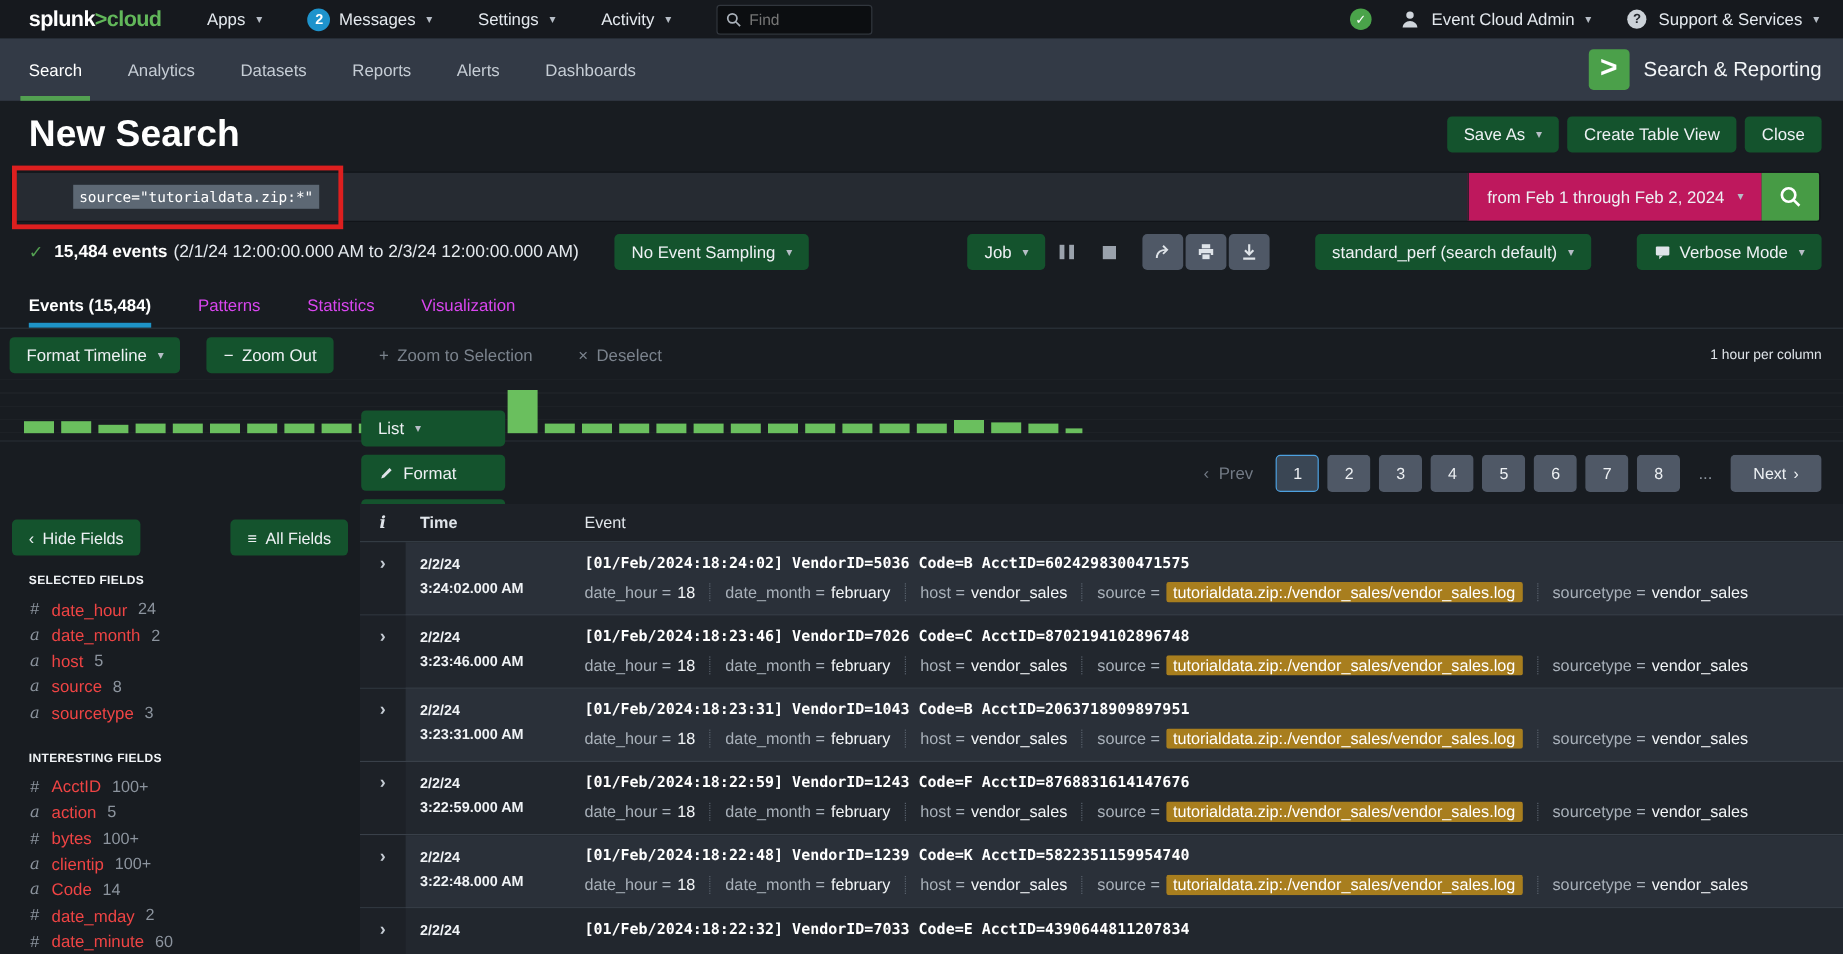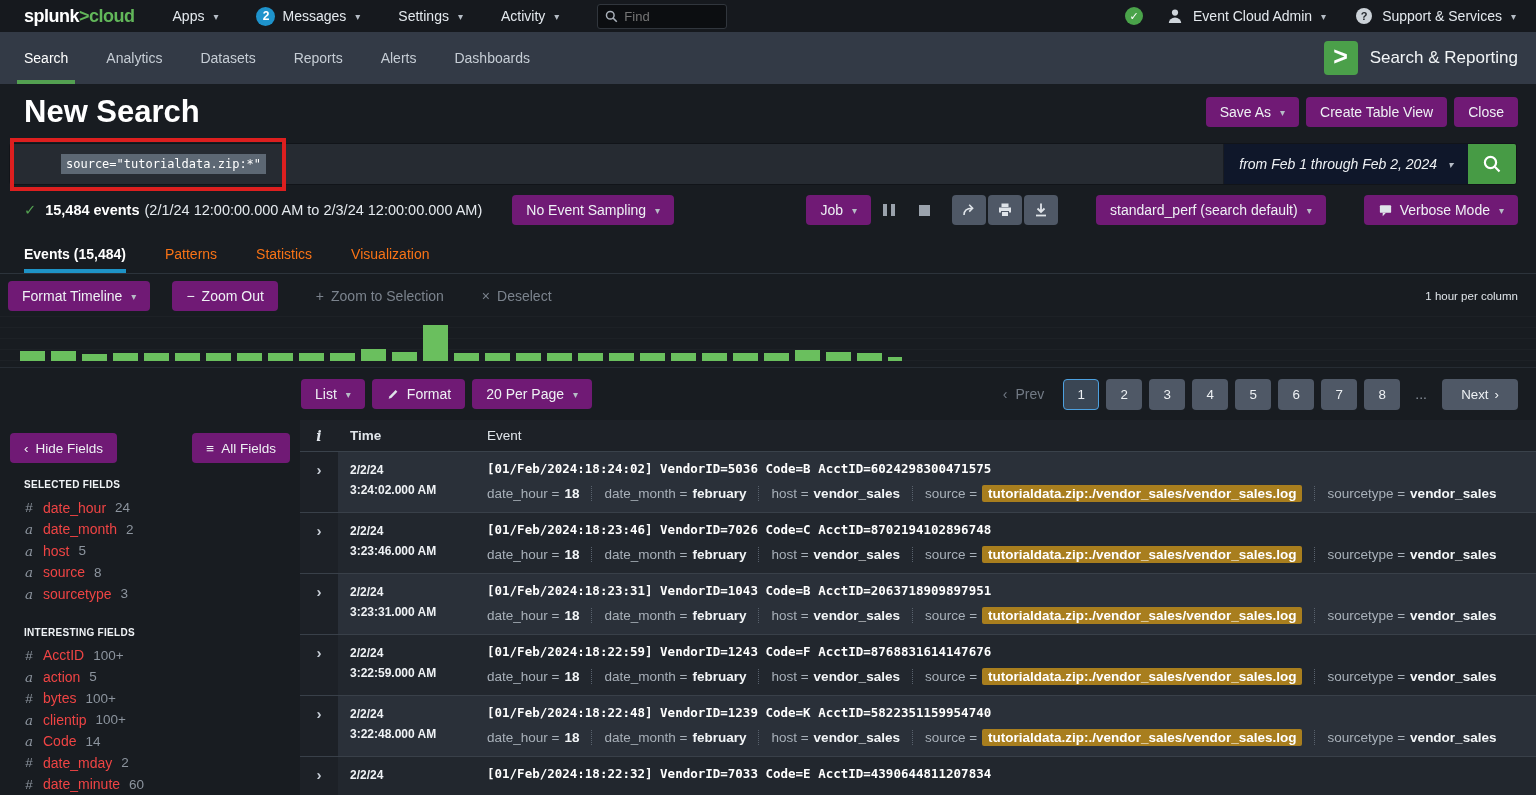--- a/index.html
+++ b/index.html
@@ -49,33 +49,33 @@
   .app-logo { width:34px; height:34px; background:#4ba04a; border-radius:4px; color:#fff;
               font-weight:bold; font-size:25px; line-height:1; display:flex; align-items:center;
               justify-content:center; padding-bottom:3px; }
   .app-name { font-size:17px; color:#f2f5f7; }
 
   
   .page-head { height:56px; display:flex; align-items:center;
                padding:0 18px 0 24px; flex:none; }
   .page-title { font-size:31px; font-weight:600; color:#fff; }
   .ph-buttons { margin-left:auto; display:flex; gap:7px; }
-  .btn { background:#701a75; color:#eef1f4; border:none; border-radius:4px; height:30px;
+  .btn { background:#14532d; color:#eef1f4; border:none; border-radius:4px; height:30px;
          padding:0 14px; font-size:14px; display:inline-flex; align-items:center; gap:7px; }
 
   
   .search-row { height:48px; padding:0 19px 0 9px; display:flex; align-items:center;
                 position:relative; flex:none; }
   .search-bar { flex:1; height:42px; background:#262b32; border:1px solid #111419;
                 border-radius:3px; display:flex; align-items:stretch; overflow:hidden; }
   .query-area { flex:1; display:flex; align-items:center; padding-left:51px; cursor:text; }
   .query { font-family:"DejaVu Sans Mono", monospace; font-size:12px; color:#fff;
            background:#5d6874; padding:3px 5px; }
-  .time-range { background:#0f172a; display:flex; align-items:center; gap:9px; padding:0 15px;
-                border-left:1px solid #181c22; cursor:pointer; color:#eef1f4;font-style:italic; }
+  .time-range { background:#be185d; display:flex; align-items:center; gap:9px; padding:0 15px;
+                border-left:1px solid #181c22; cursor:pointer; color:#eef1f4; }
   .search-btn { width:48px; background:#479b45; border:none; display:flex; align-items:center;
                 justify-content:center; }
   .red-box { position:absolute; left:10px; top:-2px; width:276px; height:53px;
              border:4px solid #dd1f1f; pointer-events:none; z-index:5; }
 
   
   .status-row { height:44px; display:flex; align-items:center; padding:0 18px 0 24px;
                 font-size:14.5px; flex:none; }
   .check { color:#53a051; margin-right:9px; }
   .ev-bold { font-weight:bold; color:#fff; }
@@ -86,41 +86,41 @@
   .pause-bar { width:4px; height:12px; background:#9aa2ac; }
   .stop-sq { width:11px; height:11px; background:#9aa2ac; }
   .icon-btn { width:34px; height:30px; background:#4f5866; border:none; border-radius:4px;
               display:flex; align-items:center; justify-content:center; }
   .icon-group { display:flex; gap:2px; margin-left:10px; }
   .gap-l { margin-left:38px; }
 
   
   .result-tabs { height:42px; display:flex; align-items:flex-end; padding:0 24px;
                  border-bottom:1px solid #2c333b; flex:none; }
-  .r-tab { padding:11px 0; margin-right:39px; color:#f97316; position:relative;
+  .r-tab { padding:11px 0; margin-right:39px; color:#d946ef; position:relative;
            cursor:pointer; white-space:nowrap; }
   .r-tab.active { color:#fff; font-weight:bold; }
   .r-tab.active::after { content:""; position:absolute; left:0; right:0; bottom:0;
                          height:4px; background:#1e93c6; }
 
   
   .tl-controls { height:40px; display:flex; align-items:center; padding:0 18px 0 8px;
                  gap:22px; flex:none; margin-top:2px; }
   .tl-link { color:#7b838d; margin-left:16px; display:flex; gap:7px; align-items:center;
              cursor:pointer; }
   .tl-scale { margin-left:auto; font-size:11.5px; color:#dfe4e9; }
   .timeline { height:52px; flex:none; padding:0 18px 6px 20px; display:flex;
               align-items:flex-end; border-bottom:1px solid #262c33;
               background:repeating-linear-gradient(to bottom, rgba(255,255,255,0.025) 0 1px, transparent 1px 11px); }
   .tl-bars { display:flex; align-items:flex-end; gap:6px; }
   .tl-bar { width:25px; flex:none; cursor:pointer; }
 
   
   .list-row { height:52px; display:flex; align-items:center; padding:0 18px 0 301px; flex:none; }
-  .list-left { display:flex; gap:7px; }
+  .list-left { display:flex; gap:7px;flex-direction:column; }
   .pager { margin-left:auto; display:flex; align-items:center; gap:7px; }
   .prev { color:#727a85; display:flex; align-items:center; gap:8px; margin-right:12px; cursor:default; }
   .page-btn { width:36px; height:31px; border-radius:4px; background:#4f5866; color:#eef1f4;
               display:flex; align-items:center; justify-content:center; cursor:pointer;
               border:1px solid transparent; }
   .page-btn.active { background:#3a4654; border:1px solid #4da1e0; }
   .ellipsis { color:#8a929c; margin:0 8px; }
   .next-btn { width:76px; }
 
   
@@ -149,21 +149,21 @@
   .t-row.dark { background:#22272e; }
   .t-row .col-i { background:#1d2127; padding-top:9px; cursor:pointer; }
   .expand { color:#c6cdd5; font-size:15px; font-weight:bold; }
   .cell-time { padding-top:8px; font-size:12px; line-height:20px; color:#f0f3f6; }
   .cell-event { padding-top:8px; padding-right:8px; }
   .raw { font-family:"DejaVu Sans Mono", monospace; font-size:12.5px; font-weight:bold;
          color:#fff; white-space:nowrap; overflow:hidden; line-height:17px; }
   .fields-line { display:flex; align-items:center; margin-top:8px; font-size:13.5px;
                  white-space:nowrap; overflow:hidden; }
   .f-label { color:#a8b0b9; }
-  .f-val { color:#f2f5f7; font-weight:bold; margin-left:5px; }
+  .f-val { color:#f2f5f7; font-weight:normal; margin-left:5px; }
   .f-sep { border-left:1px dotted #59626d; height:15px; margin:0 12px; flex:none; }
   .hl { background:#a87e1e; padding:1px 6px; border-radius:2px; color:#fff; }
 
   svg { display:block; }
 </style>
 </head>
 <body>
 
 <div class="topbar">
   <div class="logo">

